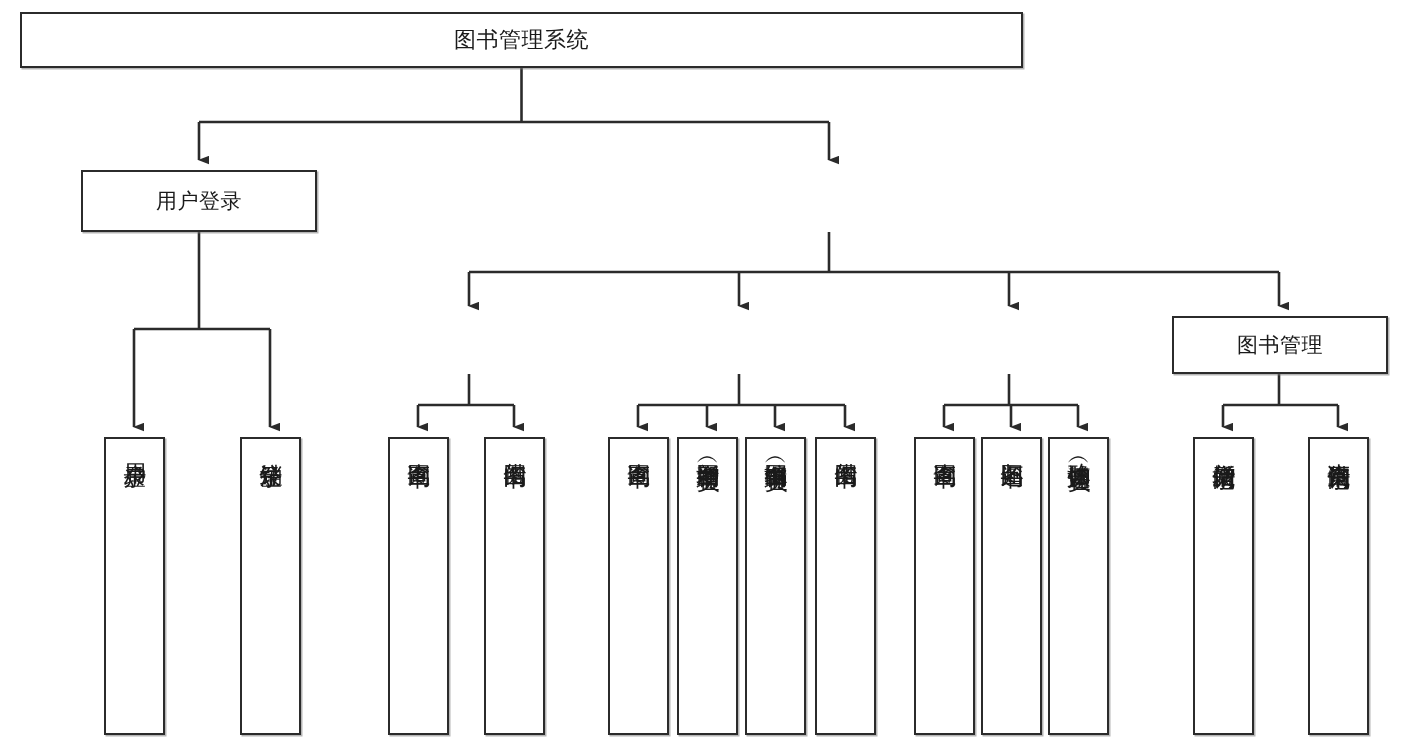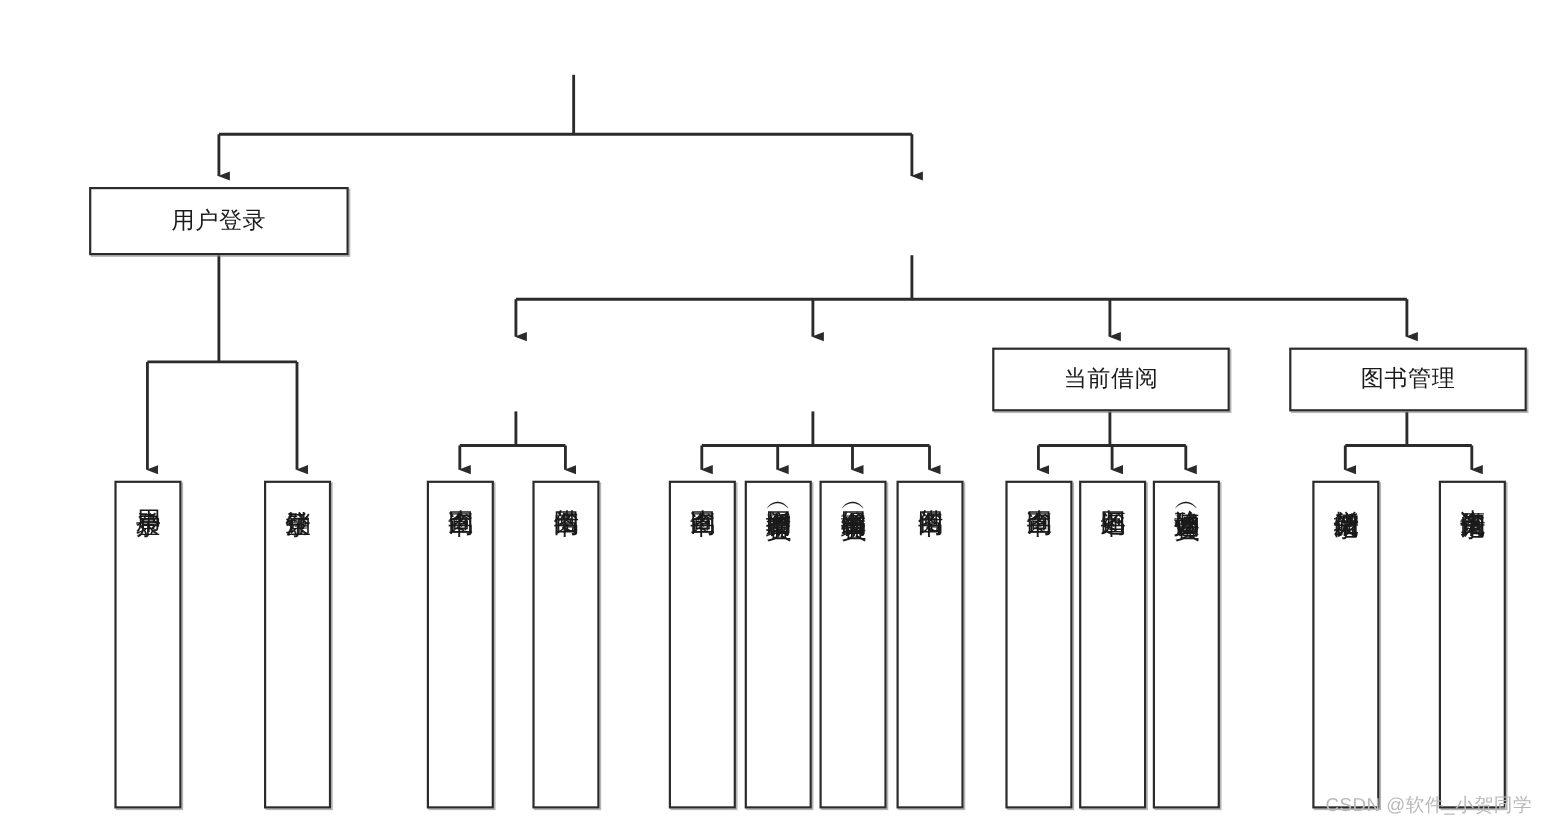--- a/index.html
+++ b/index.html
@@ -128,31 +128,31 @@
       <path d="M1011,405 L1011,427" marker-end="url(#arrow)"></path>
       <path d="M1078,405 L1078,427" marker-end="url(#arrow)"></path>
 
       <path d="M1279,374 L1279,405"></path>
       <path d="M1223,405 L1338,405"></path>
       <path d="M1223,405 L1223,427" marker-end="url(#arrow)"></path>
       <path d="M1338,405 L1338,427" marker-end="url(#arrow)"></path>
     </g>
   </svg>
 
+  <div class="node root horiz" style="left:20px; top:12px; width:1003px; height:56px;">
+    <span class="label">图书管理系统</span>
+  </div>
 
   <div class="node horiz" style="left:81px; top:170px; width:236px; height:62px;">
     <span class="label">用户登录</span>
   </div>
 
 
 
 
-  <div class="node horiz" style="left:902px; top:316px; width:216px; height:58px;">
-    <span class="label">当前借阅</span>
-  </div>
 
   <div class="node horiz" style="left:1172px; top:316px; width:216px; height:58px;">
     <span class="label">图书管理</span>
   </div>
 
   <div class="node vert" style="left:104px; top:437px; width:61px; height:298px;">
     <span class="label">用户登录</span>
   </div>
 
   <div class="node vert" style="left:240px; top:437px; width:61px; height:298px;">
@@ -196,15 +196,14 @@
   </div>
 
   <div class="node vert" style="left:1193px; top:437px; width:61px; height:298px;">
     <span class="label">新增借阅记录</span>
   </div>
 
   <div class="node vert" style="left:1308px; top:437px; width:61px; height:298px;">
     <span class="label">查询借阅记录</span>
   </div>
 
-  <div class="watermark">CSDN @软件_小贺同学</div>
 
 </div>
 
 </body></html>

